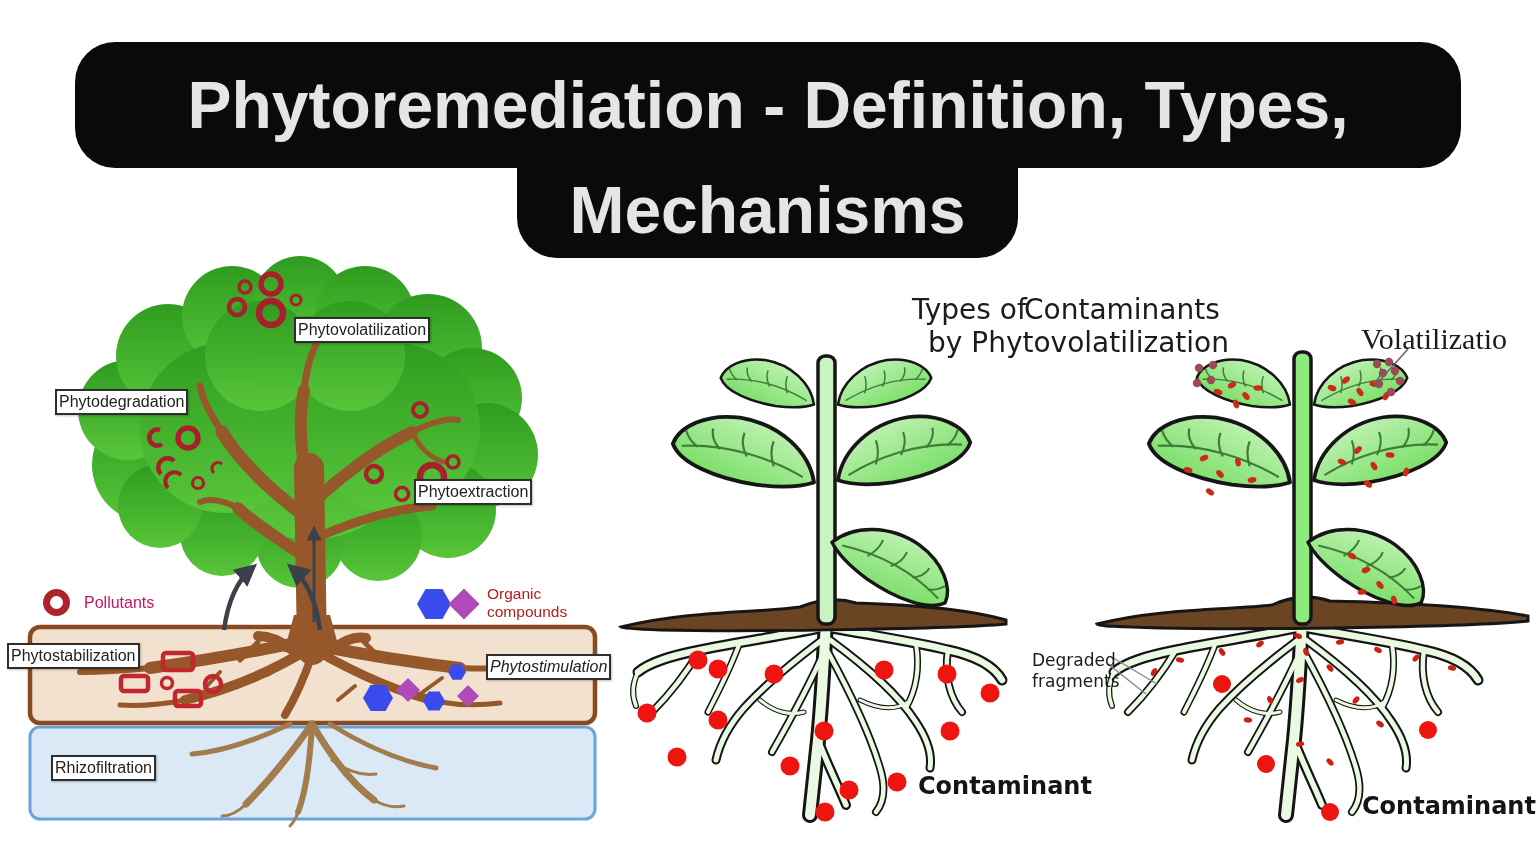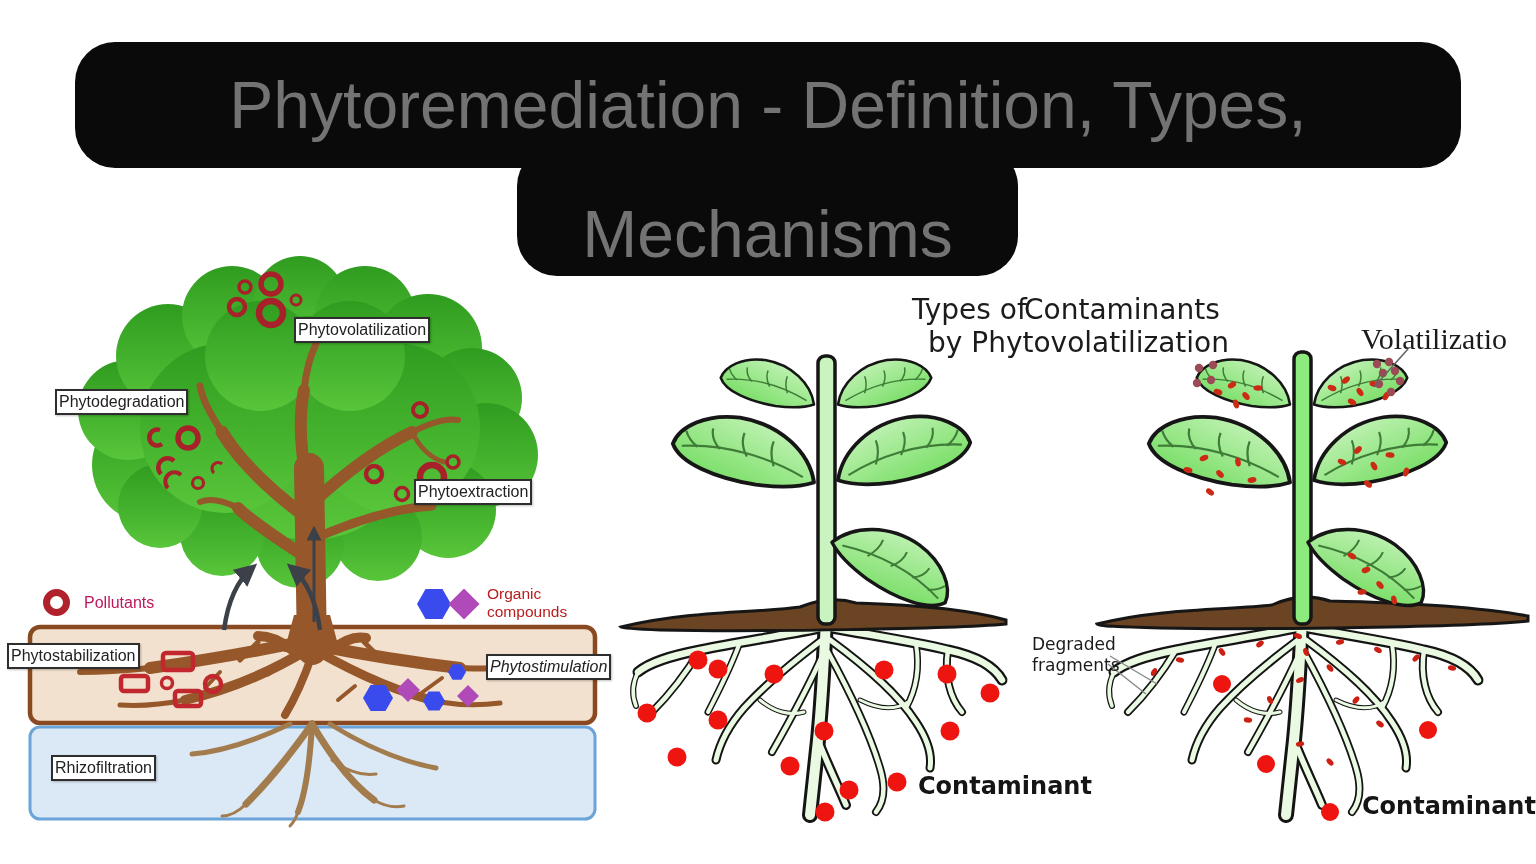--- a/index.html
+++ b/index.html
@@ -3,32 +3,32 @@
 <meta charset="utf-8">
 <style>
   html,body{margin:0;padding:0;background:#fff;}
   .stage{position:relative;width:1536px;height:864px;overflow:hidden;background:#ffffff;
          font-family:"Liberation Sans",sans-serif;}
   .art{position:absolute;left:0;top:0;z-index:1;}
   .overlay{position:absolute;left:0;top:0;width:100%;height:100%;z-index:2;pointer-events:none;}
   .overlay > *{position:absolute;}
   .banner{background:#0a0a0a;border-radius:40px;}
   .banner1{left:75px;top:42px;width:1386px;height:126px;display:flex;align-items:center;justify-content:center;}
-  .banner2{left:517px;top:146px;width:501px;height:130px;display:flex;align-items:flex-end;justify-content:center;padding-bottom:4px;box-sizing:border-box;}
-  .title-text{color:#737373;font-weight:normal;font-size:66px;letter-spacing:0px;white-space:nowrap;}
+  .banner2{left:517px;top:128px;width:501px;height:130px;display:flex;align-items:flex-end;justify-content:center;padding-bottom:10px;box-sizing:border-box;}
+  .title-text{color:#e5e5e5;font-weight:bold;font-size:66px;letter-spacing:0px;white-space:nowrap;}
   .dlabel{background:#ffffff;border:2px solid #2e2e2e;color:#222;font-size:16px;
           padding:2px 2px;white-space:nowrap;box-shadow:1px 1px 2px rgba(0,0,0,0.25);}
   .legend-text{color:#be185d;font-size:16px;white-space:nowrap;}
   .legend-text2{color:#b91c1c;font-size:15.5px;line-height:1.15;width:95px;}
   .ring-icon{width:13px;height:13px;border:7px solid #b1212b;border-radius:50%;}
   .hex-icon{width:34px;height:30px;background:#3a4bee;
             clip-path:polygon(25% 0,75% 0,100% 50%,75% 100%,25% 100%,0 50%);}
   .diamond-icon{width:22px;height:22px;background:#b04ab8;transform:rotate(45deg);}
   .cap{font-family:"DejaVu Sans",sans-serif;color:#1b1b1b;font-size:28px;white-space:nowrap;}
-  .cap-small{font-family:"DejaVu Sans",sans-serif;color:#1b1b1b;font-size:17px;line-height:1.25;width:92px;}
+  .cap-small{font-family:"DejaVu Sans",sans-serif;color:#1b1b1b;font-size:17px;line-height:1.25;width:92px;margin-top:16px;}
   .cap-bold{font-family:"DejaVu Sans",sans-serif;color:#151515;font-size:24px;font-weight:bold;white-space:nowrap;}
   .cap-vol{font-family:Liberation Serif, serif;color:#1b1b1b;font-size:30px;white-space:nowrap;}
 </style>
 </head>
 <body>
 
 <div class="stage">
 
 <svg class="art" width="1536" height="864" viewBox="0 0 1536 864">
   <defs>

